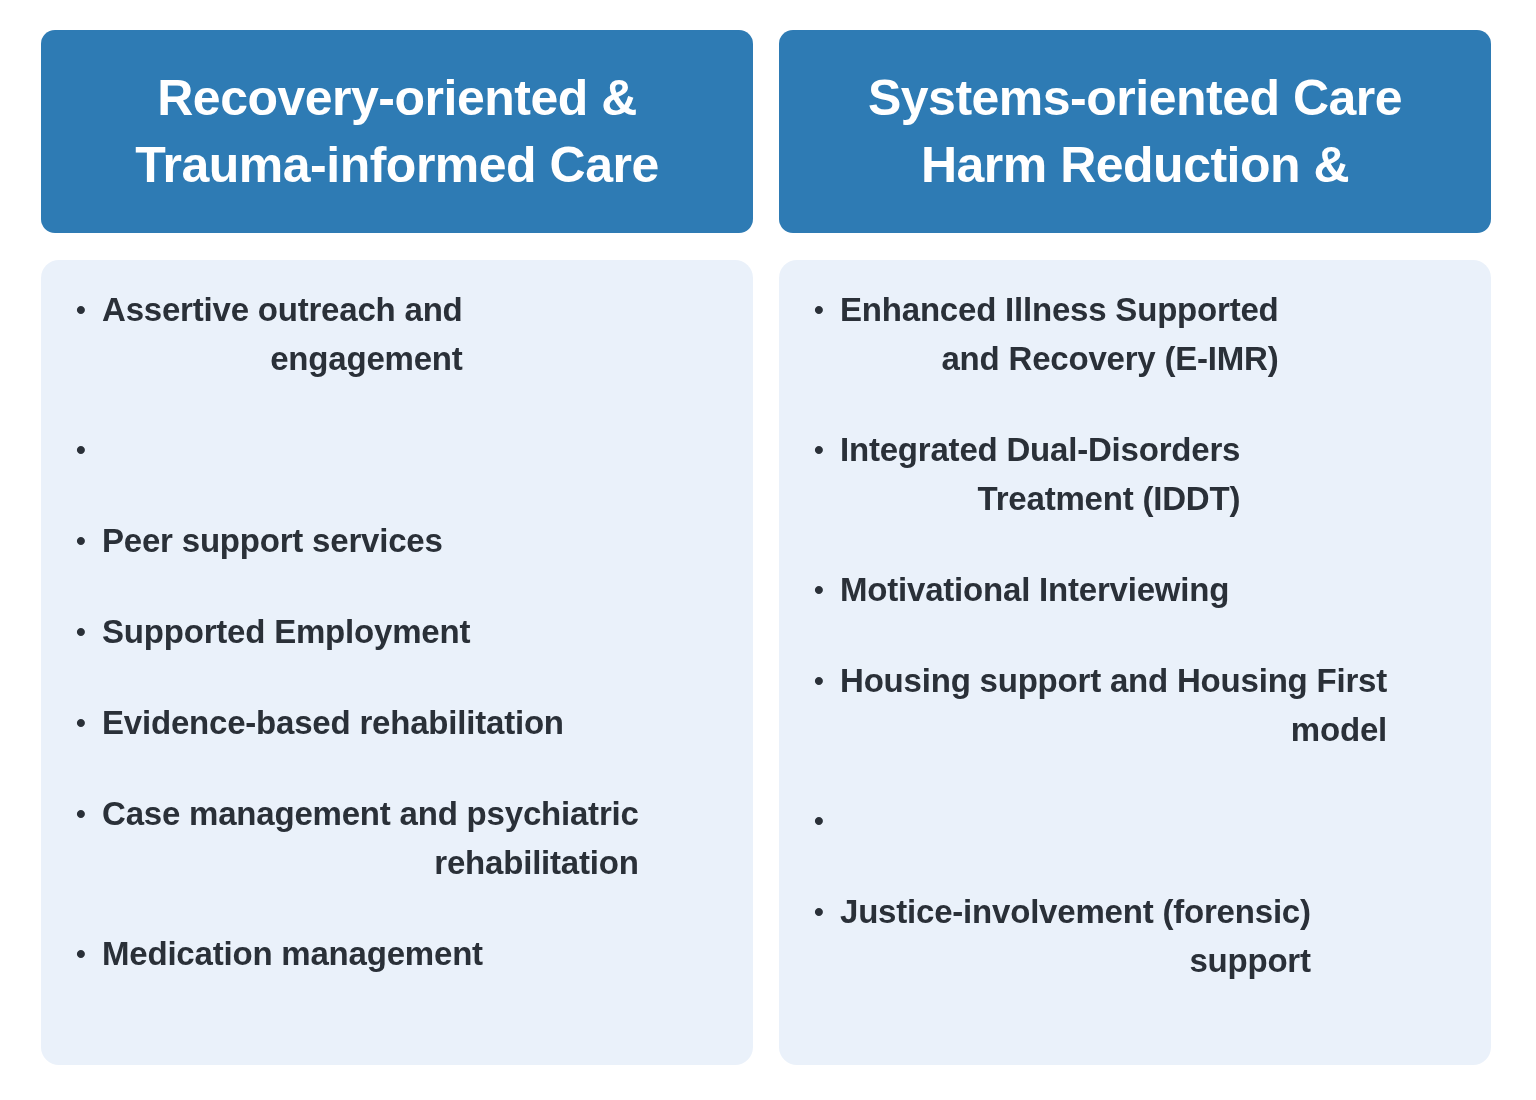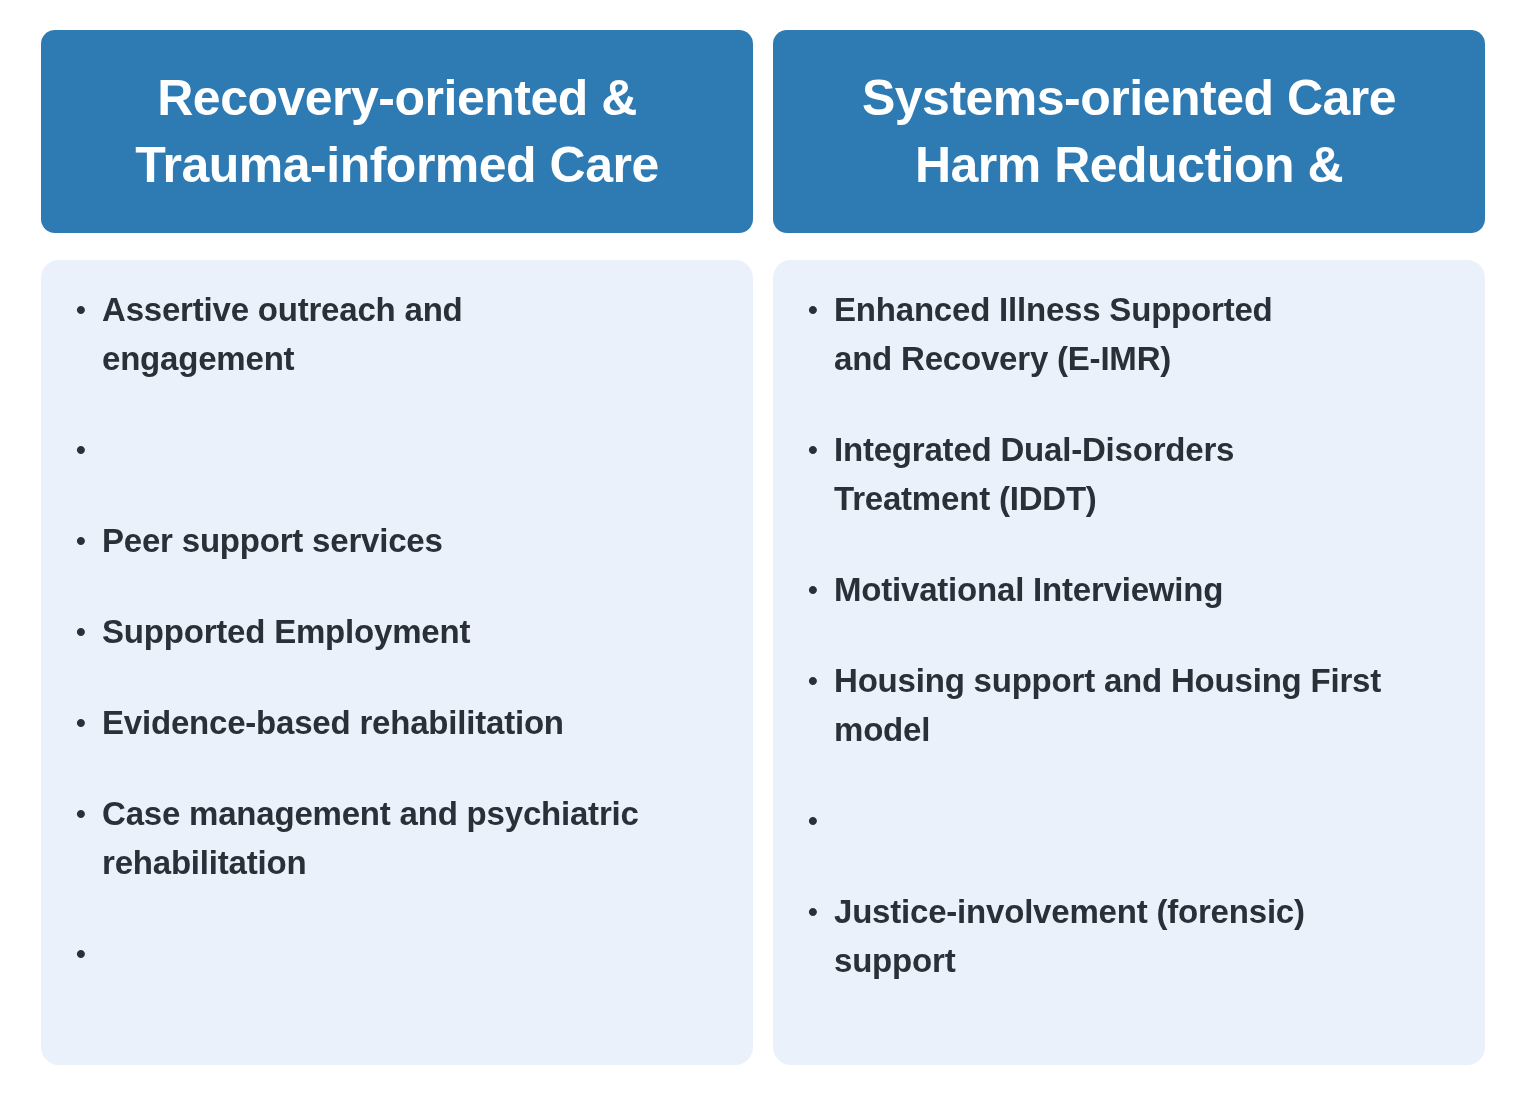--- a/index.html
+++ b/index.html
@@ -6,21 +6,21 @@
     margin: 0;
     padding: 0;
     background: #ffffff;
     width: 1536px;
     height: 1100px;
     font-family: "Liberation Sans", sans-serif;
     overflow: hidden;
   }
   .wrap {
     display: flex;
-    gap: 20px;
+    gap: 26px;
     padding: 30px 35px 35px 41px;
     box-sizing: border-box;
     width: 1536px;
     height: 1100px;
   }
   .column {
     display: flex;
     flex-direction: column;
     gap: 27px;
     width: 712px;
@@ -68,20 +68,21 @@
   }
   li.item:last-child { margin-bottom: 0; }
   .bullet {
     flex: none;
     width: 26px;
     font-size: 28px;
     line-height: 49px;
   }
   .item-text {
     white-space: pre-line;
+    text-align: right;
   }
 </style>
 </head>
 <body>
 
 <div class="wrap">
 
   <div class="column">
     <div class="header">
       <div>Recovery-oriented &amp;</div>
@@ -109,20 +110,21 @@
             <span class="bullet">•</span>
             <span class="item-text">Evidence-based rehabilitation</span>
           </li>
           <li class="item">
             <span class="bullet">•</span>
             <span class="item-text">Case management and psychiatric
 rehabilitation</span>
           </li>
           <li class="item">
             <span class="bullet">•</span>
+            <span class="item-text">Medication management</span>
           </li>
         </ul>
     </div>
   </div>
 
   <div class="column">
     <div class="header">
       <div>Systems-oriented Care</div>
       <div>Harm Reduction &amp;</div>
     </div>

